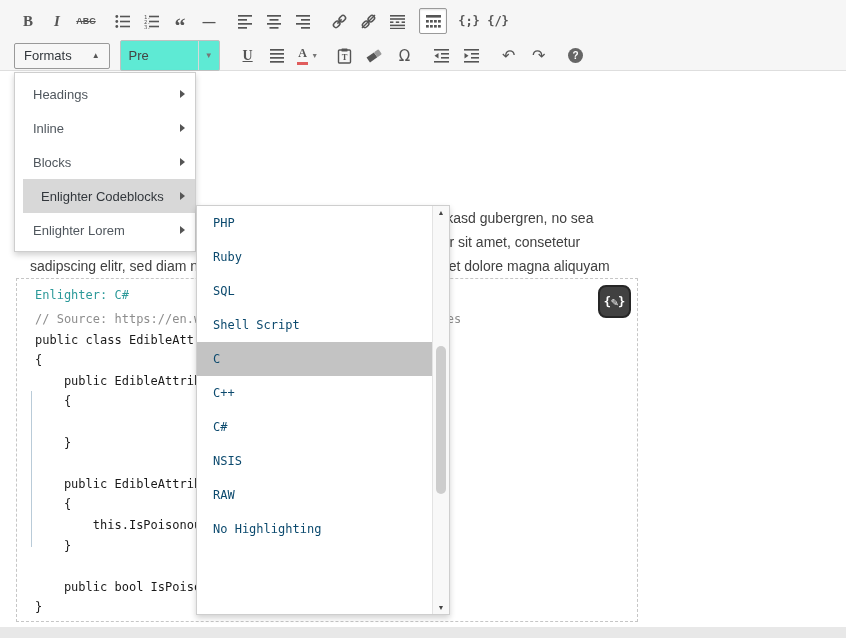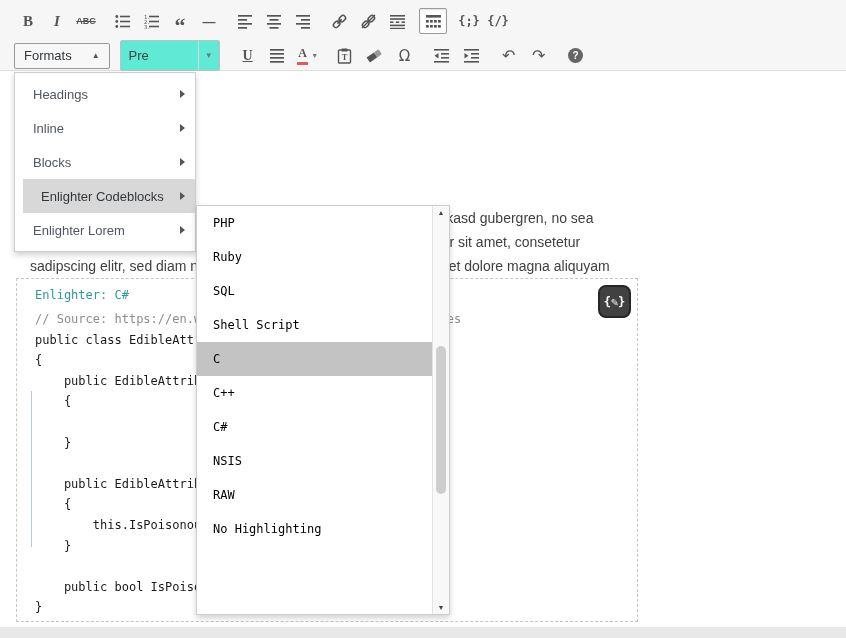--- a/index.html
+++ b/index.html
@@ -88,21 +88,21 @@
   }
   
   .lang-menu {
     position:absolute; left:196px; top:205px; width:254px; height:410px;
     background:#fff; border:1px solid #cecece; box-shadow:0 3px 6px rgba(0,0,0,.18);
     z-index:11; box-sizing:border-box; overflow:hidden;
   }
   .lang-items { position:absolute; left:0; top:0; right:17px; }
   .lm-item {
     height:34px; display:flex; align-items:center; padding-left:16px;
-    font:12px "DejaVu Sans Mono",monospace; color:#000000; cursor:pointer; white-space:pre;
+    font:12px "DejaVu Sans Mono",monospace; color:#0c4a6e; cursor:pointer; white-space:pre;
   }
   .lm-item.active { background:#c3c3c3; }
   .sb {
     position:absolute; right:0; top:0; width:17px; height:100%;
     background:#f8f8f8; border-left:1px solid #e3e3e3; box-sizing:border-box;
   }
   .sb-up, .sb-down {
     position:absolute; left:0; width:100%; text-align:center;
     font-size:7px; color:#444; cursor:pointer;
   }

